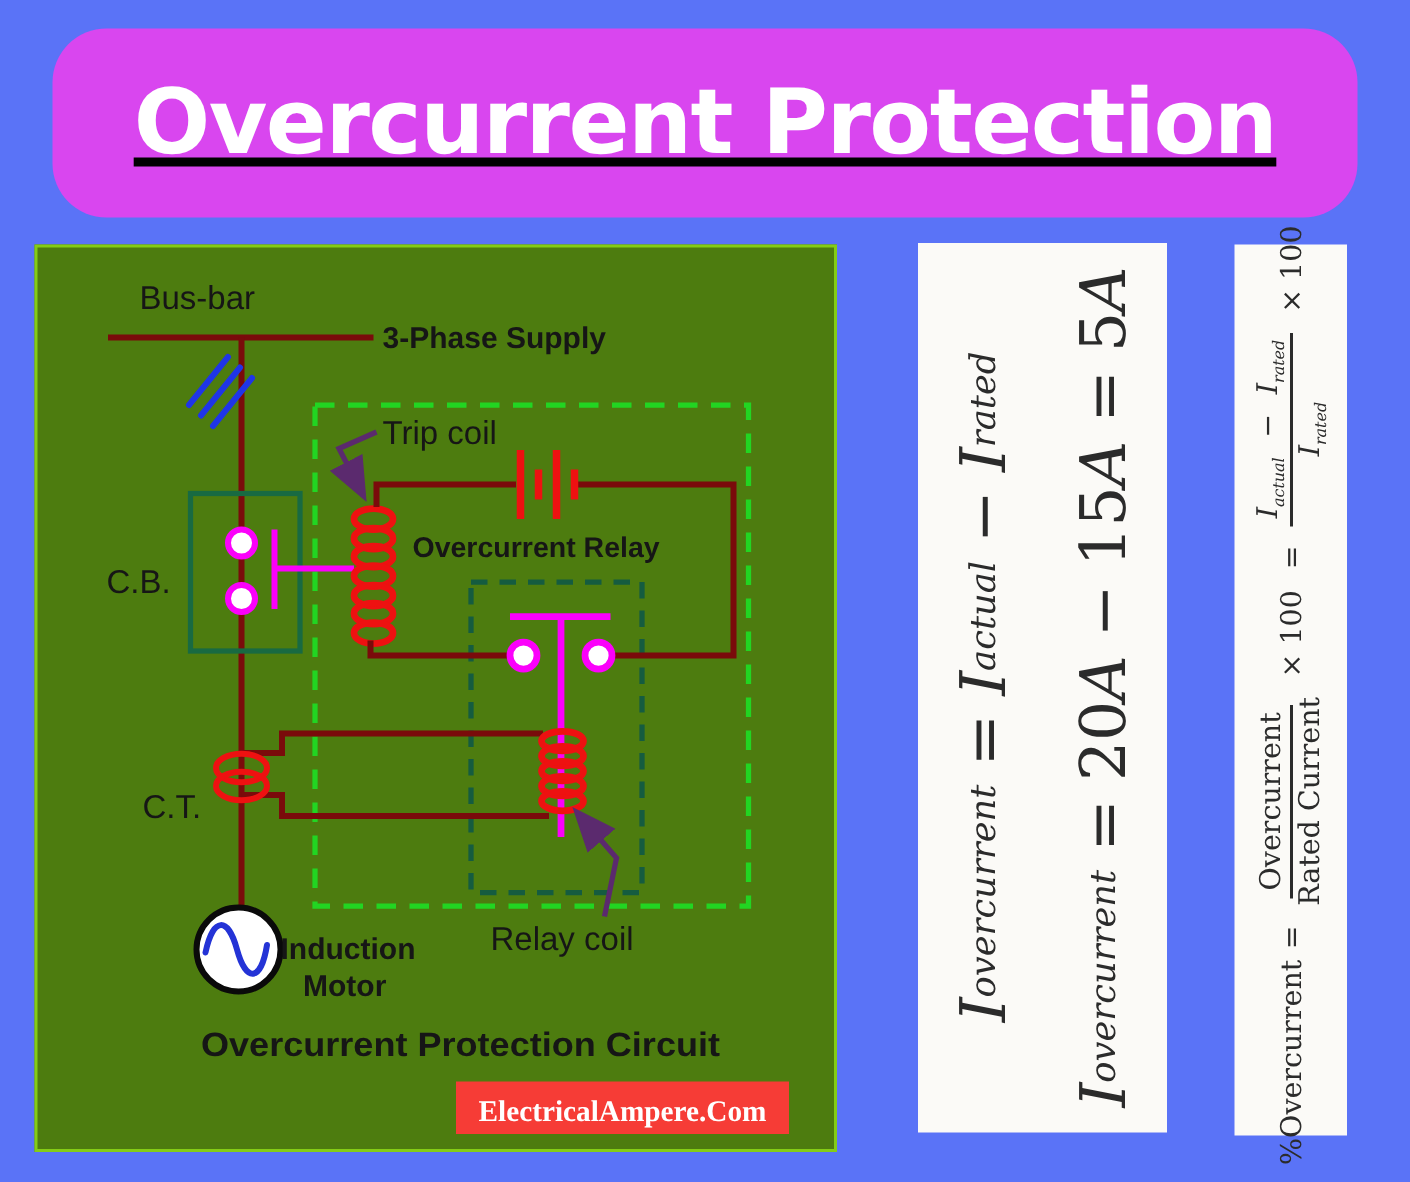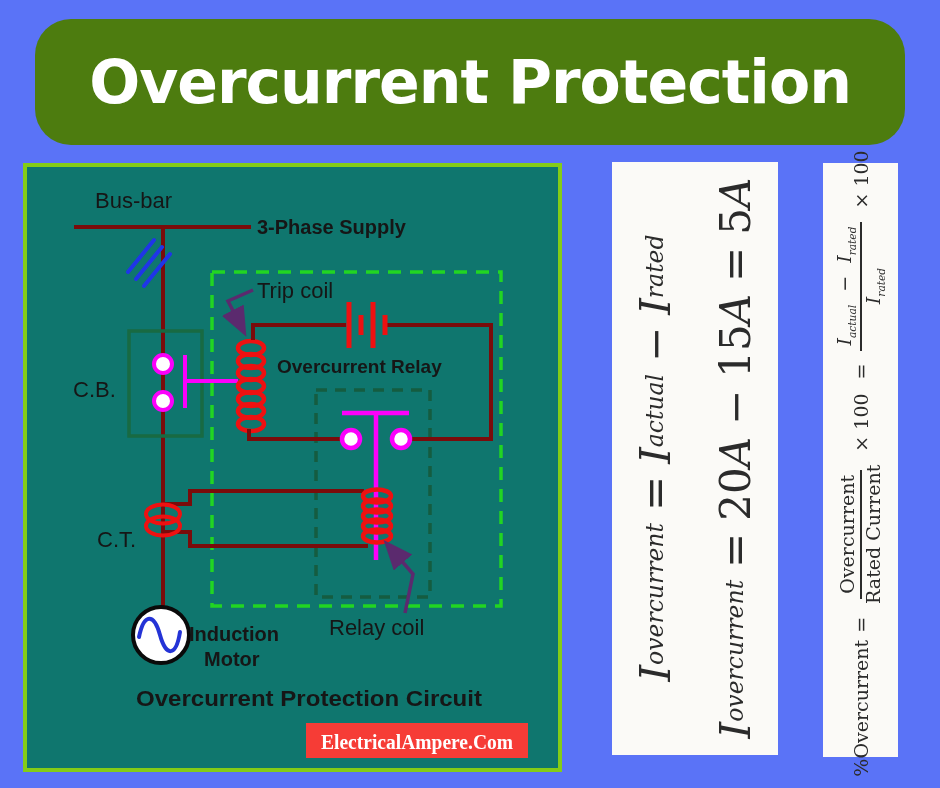--- a/index.html
+++ b/index.html
@@ -1,25 +1,25 @@
 <!DOCTYPE html>
 <html><head>
 <meta charset="utf-8">
 <style>
   html,body{margin:0;padding:0;}
   body{font-family:"Liberation Sans",sans-serif;}
   .page{position:relative;width:940px;height:788px;background:#5A73F7;overflow:hidden;}
 
-  .banner{position:absolute;left:35px;top:19px;width:870px;height:126px;background:#4d7c0f;
-          border-radius:36px;display:flex;align-items:center;justify-content:center;}
+  .banner{position:absolute;left:35px;top:19px;width:870px;height:126px;background:#d946ef;
+          border-radius:36px;display:flex;align-items:center;justify-content:center;text-decoration:underline;}
   .banner h1{margin:0;color:#ffffff;font-size:60px;font-weight:bold;letter-spacing:-1px;
              font-family:"DejaVu Sans",sans-serif;}
 
   .circuit-panel{position:absolute;left:23px;top:163px;width:531px;height:601px;
-                 background:#0f766e;border:4px solid #84cc16;box-sizing:content-box;}
+                 background:#4d7c0f;border:2px solid #84cc16;box-sizing:content-box;}
   .circuit-panel svg{display:block;}
 
   .vpanel{position:absolute;background:#FBFAF7;}
   .vpanel-mid{left:612px;top:162px;width:166px;height:593px;}
   .vpanel-right{left:823px;top:163px;width:75px;height:594px;}
 
   .rot{position:absolute;transform:rotate(-90deg);}
   .rot-mid{width:580px;height:160px;left:-207px;top:216px;}
   .rot-right{width:580px;height:70px;left:-252px;top:262px;}
 

